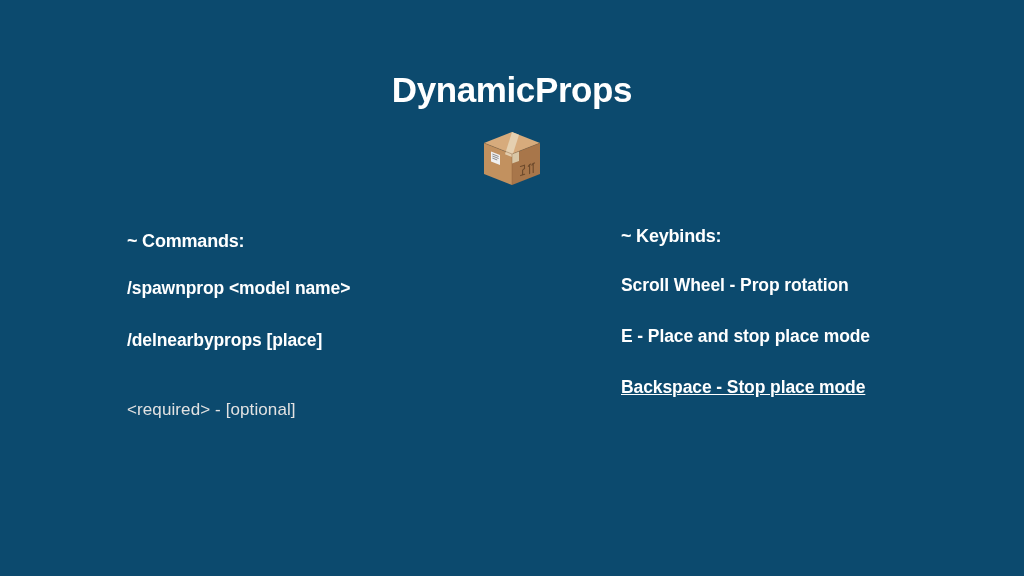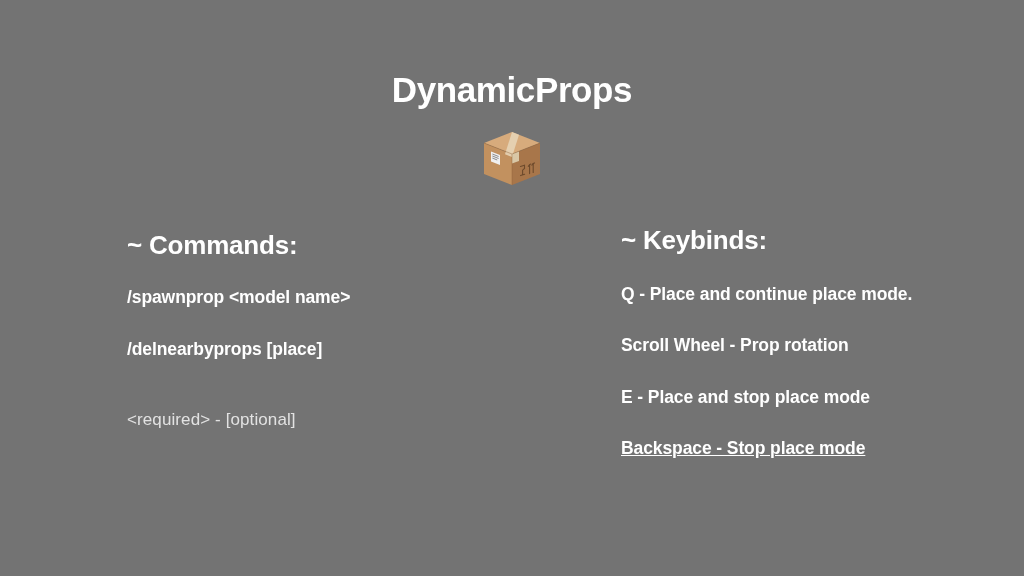--- a/index.html
+++ b/index.html
@@ -12,21 +12,21 @@
     height: 576px;
     background: #1e1e1e;
     font-family: "Liberation Sans", sans-serif;
     overflow: hidden;
     position: relative;
     -webkit-font-smoothing: antialiased;
   }
   .card {
     position: absolute;
     inset: 0;
-    background: #737373;
+    background: #0c4a6e;
   }
 
   
   .title {
     position: absolute;
     top: 72px;
     left: 0;
     width: 1024px;
     text-align: center;
     font-size: 35px;
@@ -56,21 +56,21 @@
 
   
   .col {
     position: absolute;
     top: 0;
   }
   .col-commands { left: 127px; top: 231px; width: 440px; }
   .col-keybinds { left: 621px; top: 226px; width: 360px; }
 
   .section-heading {
-    font-size: 26px;
+    font-size: 18px;
     font-weight: 700;
     color: #ffffff;
     letter-spacing: -0.2px;
     line-height: 1.15;
     margin: 0 0 26px 0;
     white-space: pre;
   }
 
   .cmd-line {
     font-size: 17.5px;
@@ -154,21 +154,20 @@
     <div class="cmd-line">/spawnprop &lt;model name&gt;</div>
 
     <div class="cmd-line">/delnearbyprops [place]</div>
 
     <div class="legend-line">&lt;required&gt; - [optional]</div>
   </div>
 
   <div class="col col-keybinds">
     <div class="section-heading">~ Keybinds:</div>
 
-    <div class="kb-line">Q - Place and continue place mode.</div>
 
     <div class="kb-line">Scroll Wheel - Prop rotation</div>
 
     <div class="kb-line">E - Place and stop place mode</div>
 
 
     <div class="kb-line">Backspace - Stop place mode</div>
   </div>
 
 </div>

